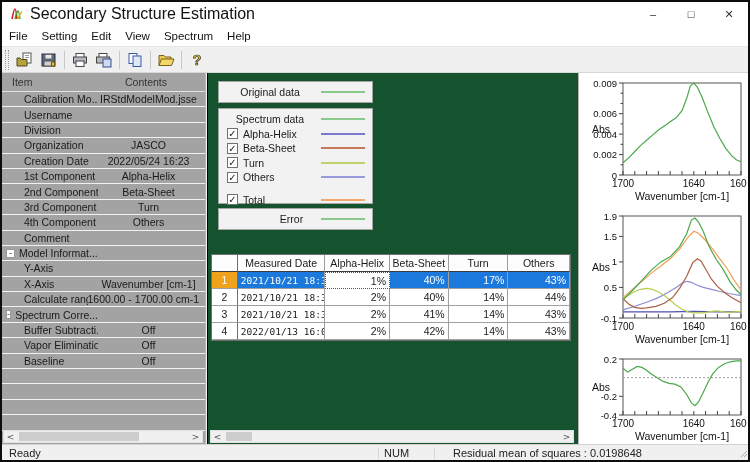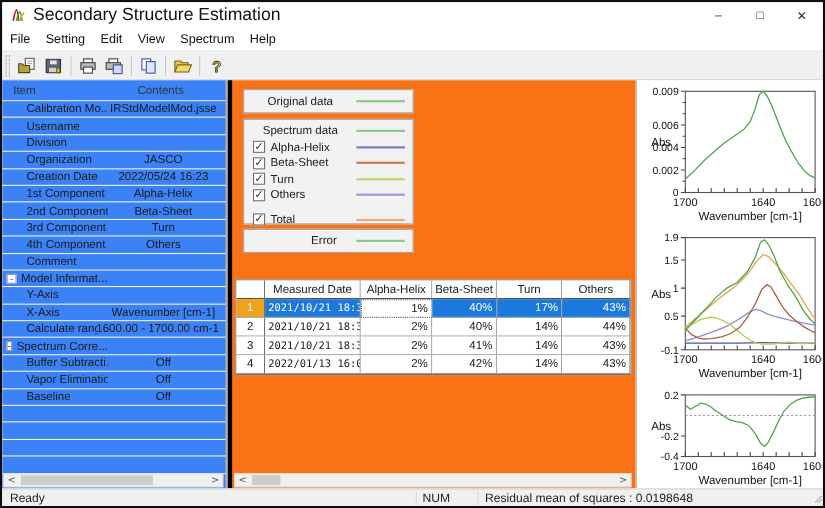--- a/index.html
+++ b/index.html
@@ -18,39 +18,39 @@
   .menu-item{padding:2px 7px;color:#111;}
   
   .toolbar{height:27px;background:#f0f0f0;border-top:1px solid #e5e5e5;border-bottom:1px solid #d6d6d6;
     display:flex;align-items:center;padding-left:3px;}
   .tgrip{width:4px;height:20px;margin-right:4px;border-left:1px dotted #999;border-right:1px dotted #999;}
   .tbtn{width:24px;height:22px;display:flex;align-items:center;justify-content:center;}
   .tsep{width:1px;height:18px;background:#c8c8c8;margin:0 3px;}
   
   .main{position:absolute;top:71px;left:0;right:0;bottom:16px;background:#f0f0f0;}
   
-  .left-panel{position:absolute;left:0;top:0;bottom:0;width:204px;background:#3b82f6;border-right:1px solid #b5b5b5;}
+  .left-panel{position:absolute;left:0;top:0;bottom:0;width:204px;background:#a3a3a3;border-right:1px solid #b5b5b5;}
   .prop-header{height:19px;display:flex;align-items:center;font-size:10.5px;color:#333;border-bottom:1px solid #e4e4e4;}
   .ph-item{padding-left:10px;width:85px;}
   .ph-contents{flex:1;text-align:center;}
   .prow{height:15.4px;display:flex;align-items:center;font-size:10.5px;border-bottom:1px solid #f1f1f1;}
   .pitem{width:96px;padding-left:22px;white-space:nowrap;overflow:hidden;}
   .prow.grp .pitem{padding-left:4px;display:flex;align-items:center;}
   .treebox{display:inline-block;width:9px;height:9px;border:1px solid #999;margin-right:4px;
     font-size:9px;line-height:7px;text-align:center;color:#444;background:#fff;}
   .pval{flex:1;text-align:center;padding-right:6px;white-space:nowrap;}
   
   .h-scroll{position:absolute;bottom:1px;left:1px;right:2px;height:13px;background:#f0f0f0;
     border:1px solid #e0e0e0;display:flex;align-items:center;}
   .sb-arrow{width:13px;height:100%;display:flex;align-items:center;justify-content:center;
     font-size:9px;color:#555;font-family:"DejaVu Sans",sans-serif;}
   .sb-track{flex:1;height:100%;position:relative;}
   .sb-thumb{position:absolute;top:1px;bottom:1px;background:#cdcdcd;}
   
-  .middle-panel{position:absolute;left:205px;top:0;bottom:0;width:371px;background:#f97316;border-left:4px solid #000000;}
+  .middle-panel{position:absolute;left:205px;top:0;bottom:0;width:371px;background:#14532d;border-left:1px solid #000000;}
   .legend-box{position:absolute;left:10px;width:155px;background:#f2f2f2;border:1px solid #a5a5a5;font-size:10.5px;}
   .lbox1{top:8px;height:22px;}
   .lbox2{top:35px;height:96px;padding-top:3px;}
   .lbox3{top:135px;height:22px;padding-left:43px;}
   .lrow{display:flex;align-items:center;height:100%;}
   .lrow-s{display:flex;align-items:center;height:14.5px;}
   .lrow-total{margin-top:8px;}
   .llabel{flex:1;text-align:center;white-space:nowrap;}
   .llabel-cb{flex:1;text-align:left;padding-left:5px;white-space:nowrap;}
   .swatch{width:44px;height:2px;margin-right:7px;flex:none;}
@@ -73,21 +73,21 @@
   .right-panel{position:absolute;left:576px;top:0;right:0;bottom:0;background:#fff;border-left:1px solid #b5b5b5;
     padding:2px 0 0 2px;}
   .chart svg{display:block;}
   
   .statusbar{position:absolute;left:0;right:0;bottom:0;height:16px;background:#f0f0f0;border-top:1px solid #d2d2d2;
     display:flex;align-items:center;font-size:11px;color:#222;}
   .sbsec{display:flex;align-items:center;border-left:1px solid #d8d8d8;}
   .sb-ready{flex:1;padding-left:7px;display:flex;align-items:center;border-left:none;}
   .sb-num{width:34px;padding-left:5px;}
   .sb-gapp{width:22px;}
-  .sb-res{width:302px;padding-left:6px;}
+  .sb-res{width:302px;padding-left:18px;}
   .sb-grip{width:12px;display:flex;align-items:flex-end;justify-content:flex-end;}
 </style>
 </head>
 <body>
 
 <div class="window">
 
   <div class="titlebar">
     <span class="app-icon">
       <svg width="16" height="16" viewBox="0 0 16 16">

